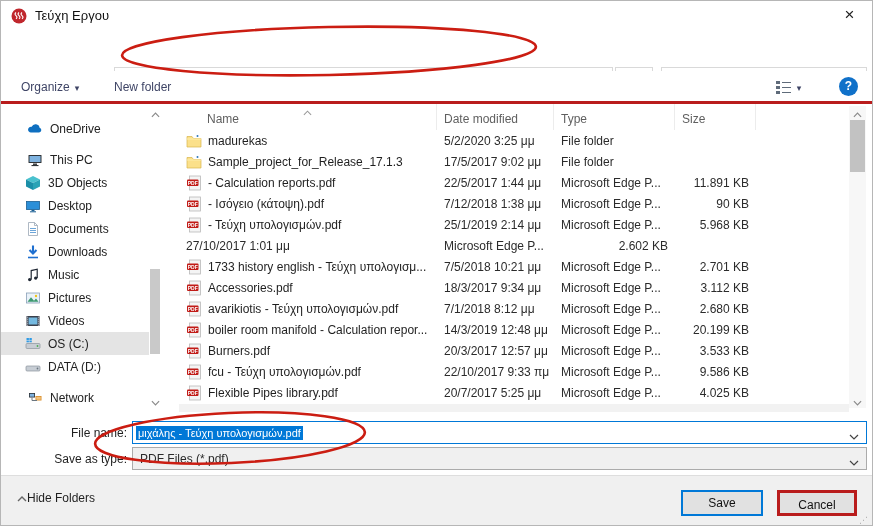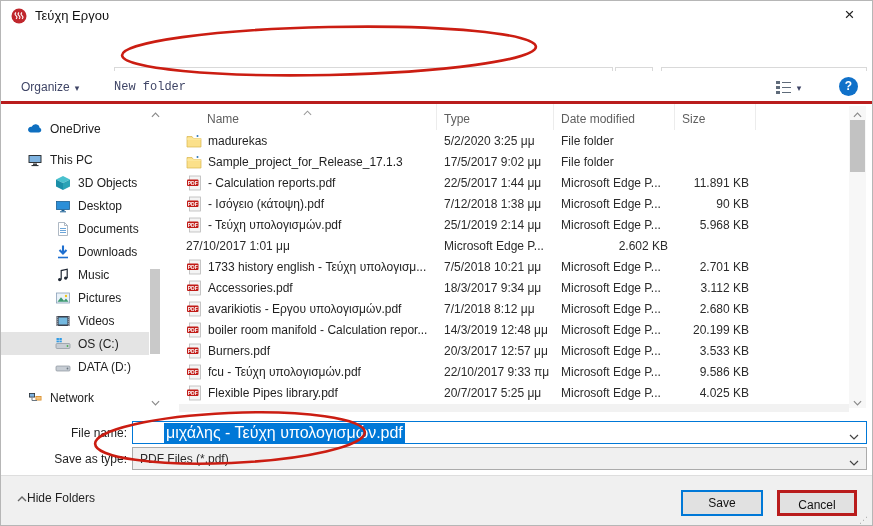--- a/index.html
+++ b/index.html
@@ -26,29 +26,29 @@
   .addr-chevron { margin-left:auto; color:#555; }
   .refresh-btn { position:absolute; left:614px; top:36px; width:38px; height:29px; border:1px solid #d9d9d9; display:flex; align-items:center; justify-content:center; background:#fff; cursor:pointer; }
   .searchbox { position:absolute; left:660px; top:36px; width:206px; height:29px; border:1px solid #d9d9d9; background:#fff; display:flex; align-items:center; padding:0 8px; }
   .searchbox input { border:none; outline:none; width:100%; font-size:12px; font-family:inherit; color:#333; margin-left:8px; }
   .searchbox input::placeholder { color:#9a9a9a; }
 
   
   .commandbar { position:absolute; left:0; top:70px; width:100%; height:33px; background:#fff; border-bottom:3px solid #b91c1c; }
   .cmd-link { position:absolute; top:0; height:32px; line-height:32px; color:#3f4566; cursor:pointer; }
   .cmd-organize { left:20px; }
-  .cmd-newfolder { left:113px;font-family:Liberation Mono, monospace; }
+  .cmd-newfolder { left:113px; }
   .cmd-caret { font-size:9px; color:#3f4566; margin-left:5px; }
   .view-btn { position:absolute; right:62px; top:6px; width:44px; height:21px; display:flex; align-items:center; justify-content:center; gap:5px; cursor:pointer; color:#5f6b7a; }
   .help-btn { position:absolute; right:14px; top:6px; width:19px; height:19px; border-radius:50%; background:#1071c9; color:#fff; font-weight:bold; text-align:center; line-height:19px; font-size:12px; cursor:pointer; }
 
   
   .sidebar { position:absolute; left:0; top:103px; width:178px; height:309px; padding-top:13px; overflow:hidden; }
   .nav-item { display:flex; align-items:center; height:23px; padding-left:26px; width:148px; cursor:pointer; white-space:nowrap; }
-  .nav-item.indent1 { padding-left:54px;text-align:center; }
+  .nav-item.indent1 { padding-left:24px;text-align:center; }
   .nav-item.gap { margin-top:8px; }
   .nav-item.selected { background:#e4e4e4; }
   .nav-item .icn { width:16px; height:16px; margin-right:7px; flex:0 0 auto; }
   .nav-item .lbl { font-size:12px; color:#222; }
   .side-scroll { position:absolute; left:148px; top:106px; width:12px; height:300px; }
   .side-scroll .thumb { position:absolute; left:1px; top:162px; width:10px; height:85px; background:#c9c9c9; }
   .scroll-arrow { position:absolute; left:0; width:12px; height:12px; color:#8a8a8a; text-align:center; }
 
   
   .list { position:absolute; left:178px; top:103px; width:670px; height:309px; }
@@ -67,21 +67,21 @@
   .vscroll { position:absolute; left:848px; top:105px; width:17px; height:302px; background:#f7f7f7; }
   .vscroll .thumb { position:absolute; left:1px; top:14px; width:15px; height:52px; background:#c2c2c2; }
   .vscroll .scroll-arrow { width:17px; }
   .hstrip { position:absolute; left:178px; top:403px; width:670px; height:8px; background:#f2f2f2; }
 
   
   .field-label { position:absolute; left:0; width:126px; height:22px; line-height:22px; text-align:right; color:#1f1f1f; }
   .fn-label { top:421px; }
   .st-label { top:447px; }
   .fn-input { position:absolute; left:131px; top:420px; width:735px; height:23px; border:1px solid #0078d7; background:#fff; display:flex; align-items:center; padding:0 22px 0 3px; cursor:text; }
-  .fn-selected { background:#0078d7; color:#fff; padding:1px 2px; font-size:16px; white-space:nowrap;margin-left:28px; }
+  .fn-selected { background:#0078d7; color:#fff; padding:1px 2px; font-size:11px; white-space:nowrap; }
   .combo { position:absolute; left:131px; top:446px; width:735px; height:23px; border:1px solid #ababab; background:#f0f0f0; display:flex; align-items:center; padding:0 22px 0 7px; cursor:pointer; }
   .combo-chevron, .input-chevron { position:absolute; right:7px; top:50%; margin-top:-4px; color:#444; }
 
   
   .footer { position:absolute; left:0; top:474px; width:100%; height:52px; background:#f0f0f0; border-top:1px solid #dedede; }
   .hide-folders { position:absolute; left:16px; top:15px; display:flex; align-items:center; gap:0; color:#1f1f1f; cursor:pointer; }
   .btn { position:absolute; top:14px; height:26px; background:#e1e1e1; text-align:center; line-height:22px; color:#111; cursor:pointer; }
   .btn-save { left:680px; width:82px; border:2px solid #0078d7; }
   .btn-cancel { left:776px; width:80px; border:3px solid #b91c1c; line-height:24px; }
   .grip { position:absolute; right:3px; bottom:2px; color:#b0b0b0; font-size:9px; letter-spacing:1px; }
@@ -297,22 +297,22 @@
           <polyline points="1,1 5,5 9,1" fill="none" stroke="#8a8a8a" stroke-width="1.3"></polyline>
         </svg></span>
   </div>
 
   <div class="list">
     <div class="list-header">
       <span class="sort-caret"><svg width="9" height="6" viewBox="0 0 10 6">
             <polyline points="1,5 5,1 9,5" fill="none" stroke="#9a9a9a" stroke-width="1.2"></polyline>
           </svg></span>
       <div class="hcell hname">Name</div>
+      <div class="hcell">Date modified</div>
       <div class="hcell">Type</div>
-      <div class="hcell">Date modified</div>
       <div class="hcell">Size</div>
       <div class="hcell"></div>
     </div>
     <div class="rows">
         <div class="frow">
           <div class="cell c-name">
             <span class="icn"><svg viewBox="0 0 16 16" width="16" height="16">
                 <path d="M1 3.5h5l1.5 2H15v8.5H1z" fill="#fbe08a" stroke="#d9b44a" stroke-width="0.7"></path>
                 <path d="M1 6h14" stroke="#fdeead" stroke-width="1"></path>
                 <circle cx="11.5" cy="3" r="1" fill="#2e77b8"></circle>
@@ -414,21 +414,21 @@
           <div class="cell c-size">3.112 KB</div>
           <div class="cell "></div>
         </div>
         <div class="frow">
           <div class="cell c-name">
             <span class="icn"><svg viewBox="0 0 16 16" width="16" height="16">
                 <rect x="3.5" y="1" width="11" height="14" fill="#f4f4f4" stroke="#b9b9b9" stroke-width="0.8"></rect>
                 <rect x="1" y="4.5" width="11.5" height="6.5" rx="1" fill="#c11b17"></rect>
                 <text x="6.7" y="9.7" font-size="5" font-weight="bold" fill="#fff" text-anchor="middle" font-family="Liberation Sans,sans-serif">PDF</text>
               </svg></span>
-            <span>avarikiotis - Εργου υπολογισμών.pdf</span>
+            <span>avarikiotis - Τεύχη υπολογισμών.pdf</span>
           </div>
           <div class="cell c-date">7/1/2018 8:12 μμ</div>
           <div class="cell c-type">Microsoft Edge P...</div>
           <div class="cell c-size">2.680 KB</div>
           <div class="cell "></div>
         </div>
         <div class="frow">
           <div class="cell c-name">
             <span class="icn"><svg viewBox="0 0 16 16" width="16" height="16">
                 <rect x="3.5" y="1" width="11" height="14" fill="#f4f4f4" stroke="#b9b9b9" stroke-width="0.8"></rect>

